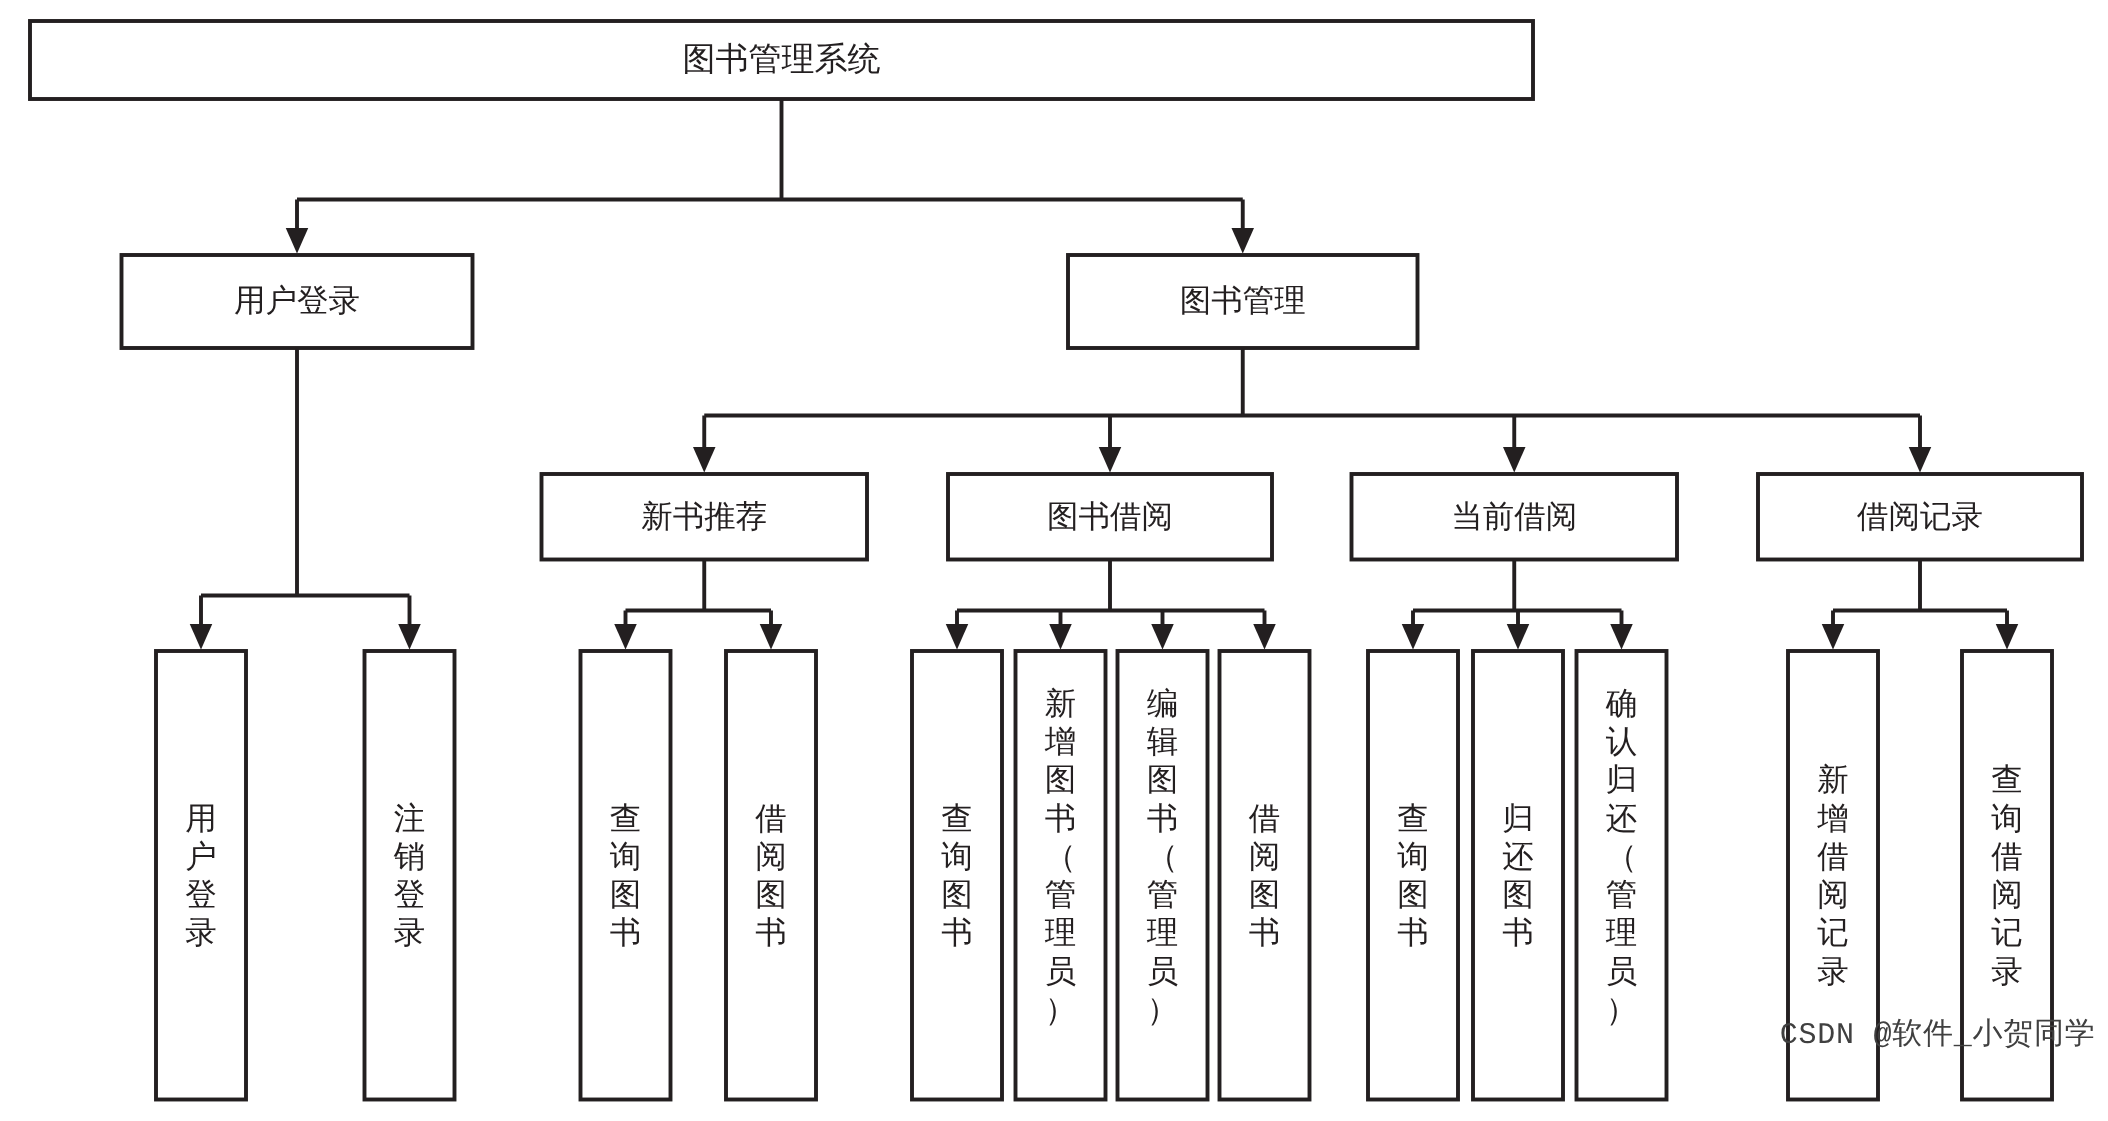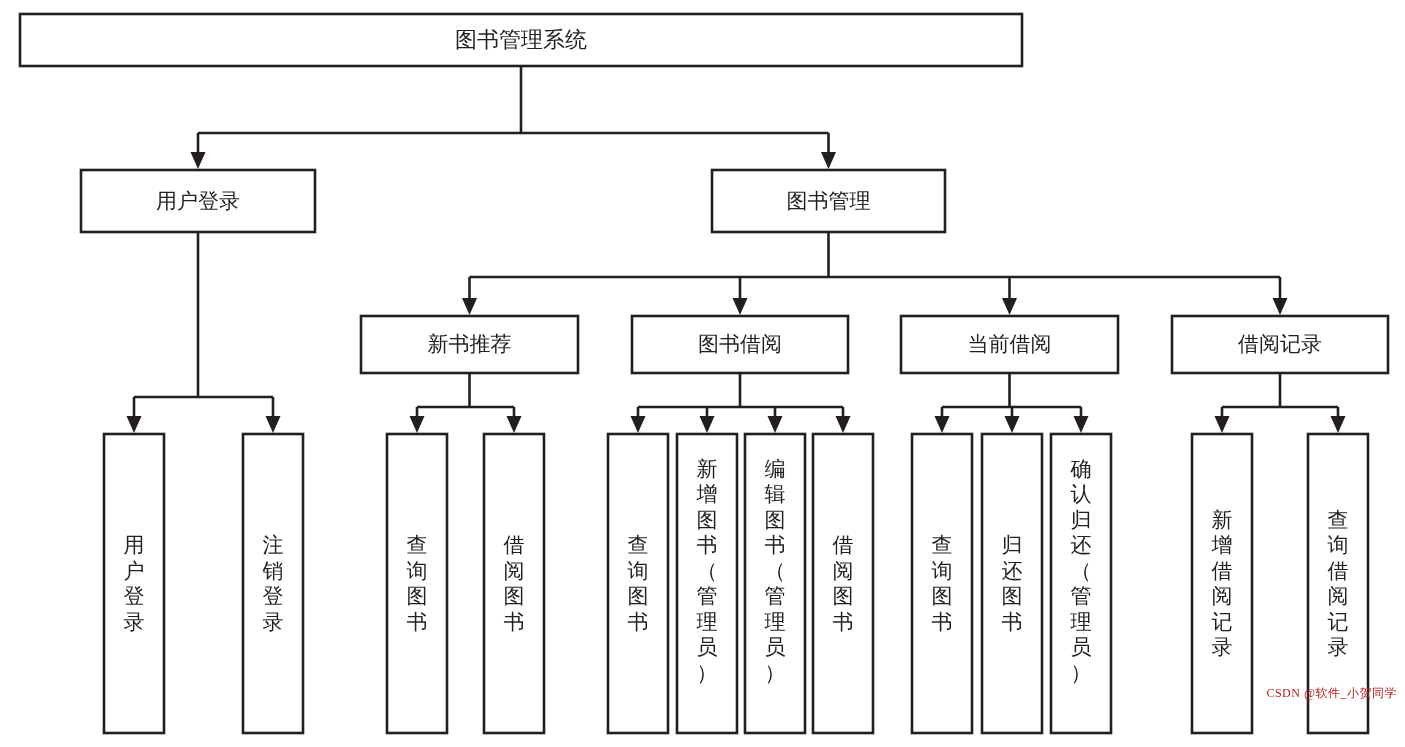--- a/index.html
+++ b/index.html
@@ -56,23 +56,23 @@
     fill: none;
   }
   .arrow-head {
     fill: #231f20;
     stroke: none;
   }
   .watermark {
     position: absolute;
     right: 8px;
     bottom: 6px;
-    font-family: Liberation Serif, serif;
-    font-size: 12px;
-    color: #b91c1c;
+    font-family: Liberation Mono, monospace;
+    font-size: 20px;
+    color: #404040;
     letter-spacing: 0.5px;
     user-select: none;
     pointer-events: none;
     white-space: nowrap;
   }
 </style>
 </head>
 <body>
 
 <div id="diagram-root">

